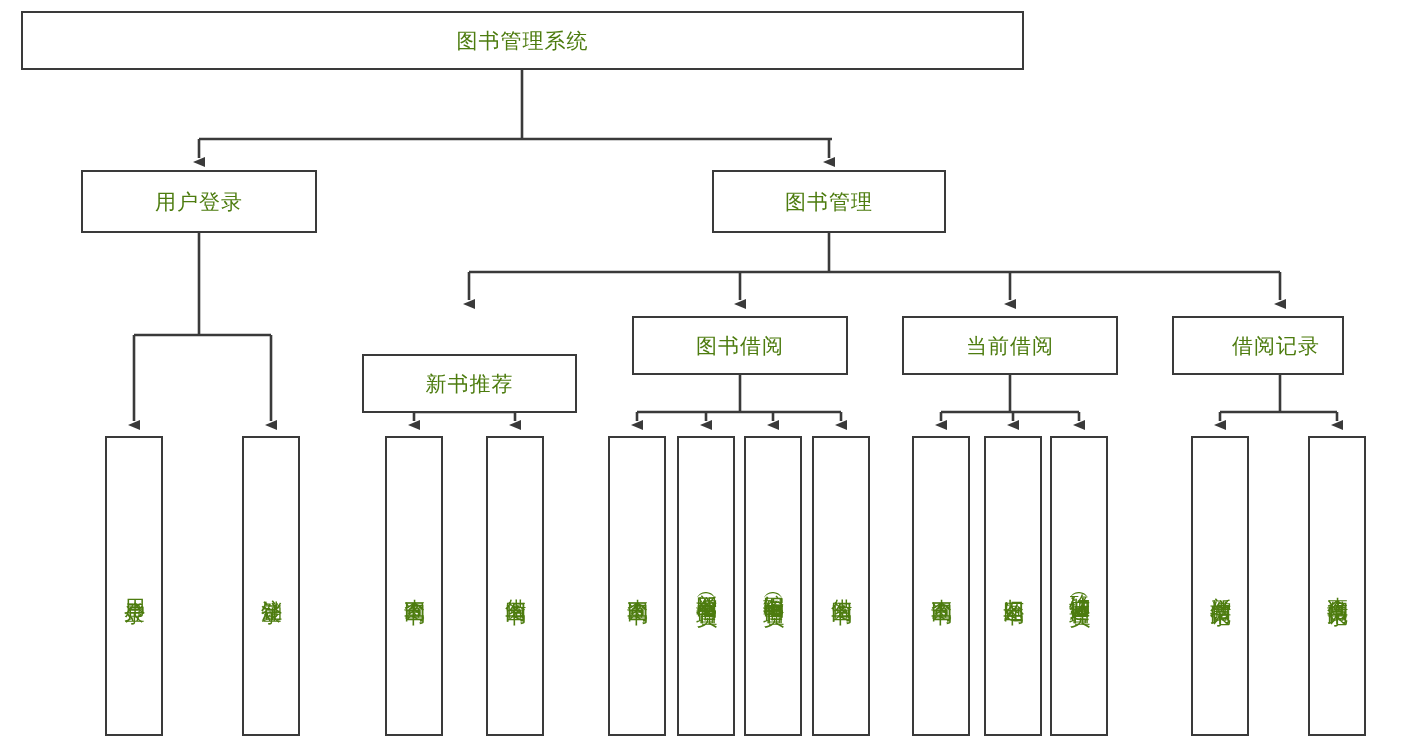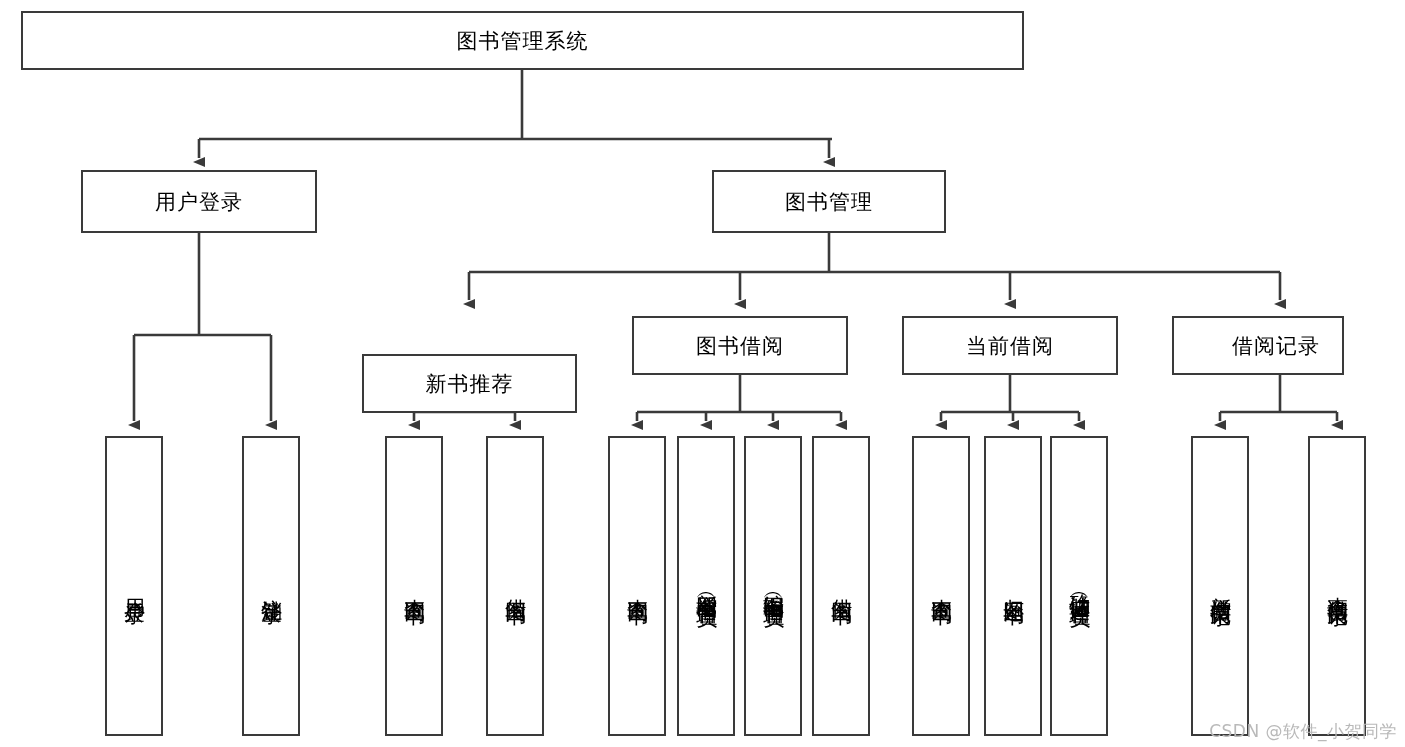--- a/index.html
+++ b/index.html
@@ -6,21 +6,21 @@
   body{
     width:1405px;height:747px;overflow:hidden;
     font-family:"DejaVu Sans","Liberation Sans",sans-serif;
   }
   #stage{position:relative;width:1405px;height:747px;background:#fff;}
   svg#wires{position:absolute;left:0;top:0;width:1405px;height:747px;}
   .node{
     position:absolute;box-sizing:border-box;
     background:#ffffff;border:2px solid #3a3a3a;
     display:flex;align-items:center;justify-content:center;
-    color:#000000;
+    color:#4d7c0f;
   }
   .node.horiz{font-size:21px;letter-spacing:1px;white-space:nowrap;}
   .node.vert{
     font-size:21px;letter-spacing:2px;
     writing-mode:vertical-rl;text-orientation:upright;
     line-height:1.12;padding:4px 0;
   }
   .node.vert .txt{
     writing-mode:vertical-rl;text-orientation:upright;
     display:block;text-align:center;
@@ -142,14 +142,13 @@
         <span class="txt">确认归还（管理员）</span>
       </div>
       <div class="node vert" style="left: 1191px; top: 436px; width: 58px; height: 300px;">
         <span class="txt">新增借阅记录</span>
       </div>
       <div class="node vert" style="left: 1308px; top: 436px; width: 58px; height: 300px;">
         <span class="txt">查询借阅记录</span>
       </div>
     </div>
 
-  <div id="watermark">CSDN @软件_小贺同学</div>
 </div>
 
 </body></html>

